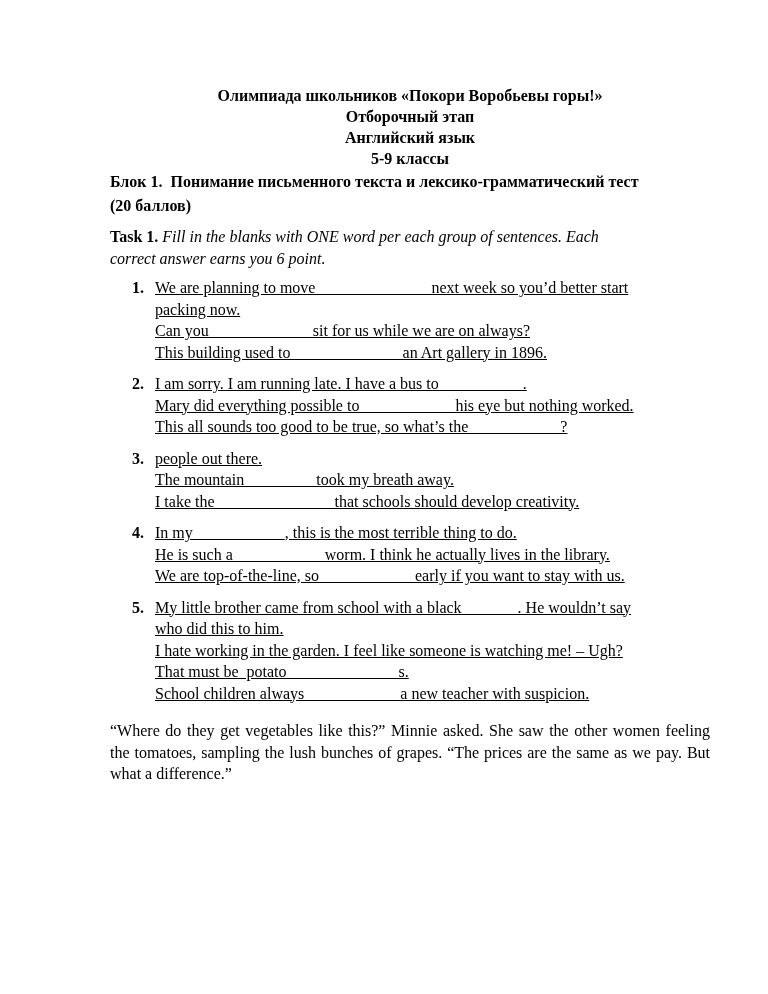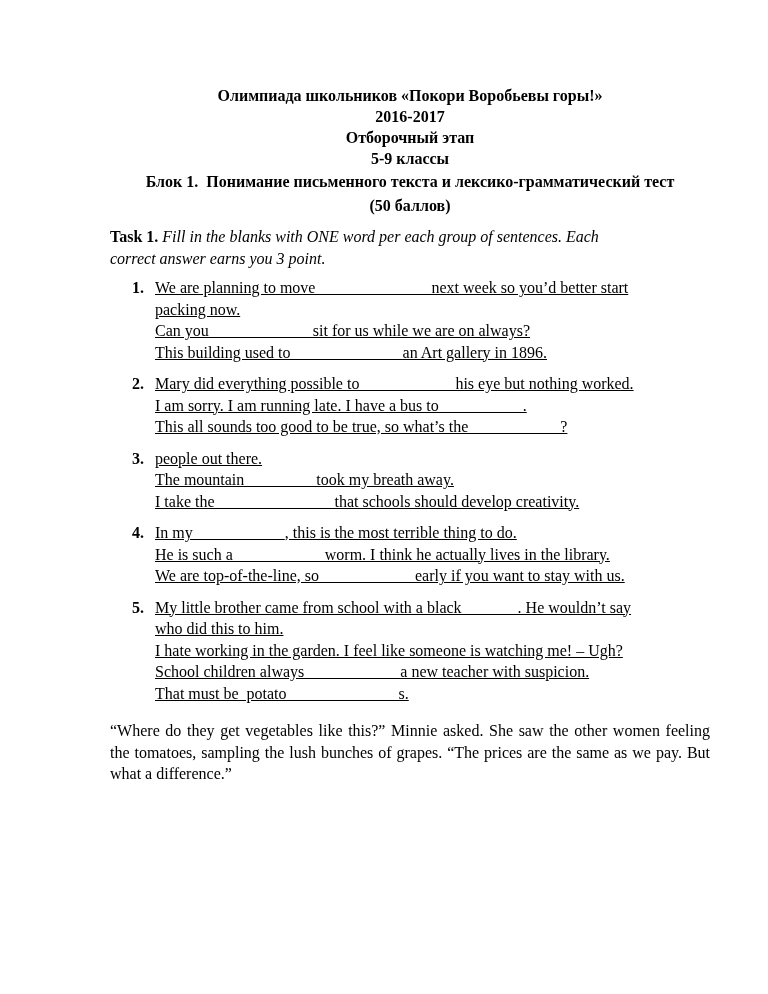--- a/index.html
+++ b/index.html
@@ -28,21 +28,20 @@
     text-align: center;
     font-weight: bold;
   }
   .doc-header .h-line {
     line-height: 21px;
     white-space: pre-wrap;
   }
   .block-heading {
     font-weight: bold;
     margin-top: 1px;
-    text-align: center;
   }
   .block-heading .bh-line {
     line-height: 24px;
     white-space: pre-wrap;
   }
   .task-instructions {
     margin-top: 8px;
   }
   .task-instructions .t-line {
     line-height: 21.5px;
@@ -87,49 +86,49 @@
   }
 </style>
 </head>
 <body>
 
 <div class="page">
   <div class="content">
 
     <div class="doc-header">
       <div class="h-line">Олимпиада школьников «Покори Воробьевы горы!»</div>
-      <div class="h-line">2016-2017</div>
       <div class="h-line">Отборочный этап</div>
+      <div class="h-line">Английский язык</div>
       <div class="h-line">5-9 классы</div>
     </div>
 
     <div class="block-heading">
       <div class="bh-line">Блок 1.  Понимание письменного текста и лексико-грамматический тест</div>
-      <div class="bh-line">(50 баллов)</div>
+      <div class="bh-line">(20 баллов)</div>
     </div>
 
     <div class="task-instructions">
       <div class="t-line"><span class="task-label">Task 1.</span><span class="ital"> Fill in the blanks with ONE word per each group of sentences. Each</span></div>
-      <div class="t-line">correct answer earns you 3 point.</div>
+      <div class="t-line">correct answer earns you 6 point.</div>
     </div>
 
     <div class="items">
 
       <div class="item">
         <span class="item-number">1.</span>
         <div class="i-line">We are planning to move ______________next week so you’d better start</div>
         <div class="i-line">packing now.</div>
         <div class="i-line">Can you ____________ sit for us while we are on always?</div>
         <div class="i-line">This building used to _____________ an Art gallery in 1896.</div>
       </div>
 
       <div class="item">
         <span class="item-number">2.</span>
+        <div class="i-line">I am sorry. I am running late. I have a bus to __________.</div>
         <div class="i-line">Mary did everything possible to ___________ his eye but nothing worked.</div>
-        <div class="i-line">I am sorry. I am running late. I have a bus to __________.</div>
         <div class="i-line">This all sounds too good to be true, so what’s the ___________?</div>
       </div>
 
       <div class="item">
         <span class="item-number">3.</span>
         <div class="i-line">people out there.</div>
         <div class="i-line">The mountain ________ took my breath away.</div>
         <div class="i-line">I take the ______________ that schools should develop creativity.</div>
       </div>
 
@@ -138,22 +137,22 @@
         <div class="i-line">In my ___________, this is the most terrible thing to do.</div>
         <div class="i-line">He is such a ___________worm. I think he actually lives in the library.</div>
         <div class="i-line">We are top-of-the-line, so ___________ early if you want to stay with us.</div>
       </div>
 
       <div class="item">
         <span class="item-number">5.</span>
         <div class="i-line">My little brother came from school with a black ______ . He wouldn’t say</div>
         <div class="i-line">who did this to him.</div>
         <div class="i-line">I hate working in the garden. I feel like someone is watching me! – Ugh?</div>
+        <div class="i-line">That must be  potato  _____________s.</div>
         <div class="i-line">School children always  __________  a new teacher with suspicion.</div>
-        <div class="i-line">That must be  potato  _____________s.</div>
       </div>
 
     </div>
 
 
     <div class="passage">“Where do they get vegetables like this?” Minnie asked. She saw the other women feeling the tomatoes, sampling the lush bunches of grapes. “The prices are the same as we pay. But what a difference.”</div>
 
   </div>
 </div>
 

